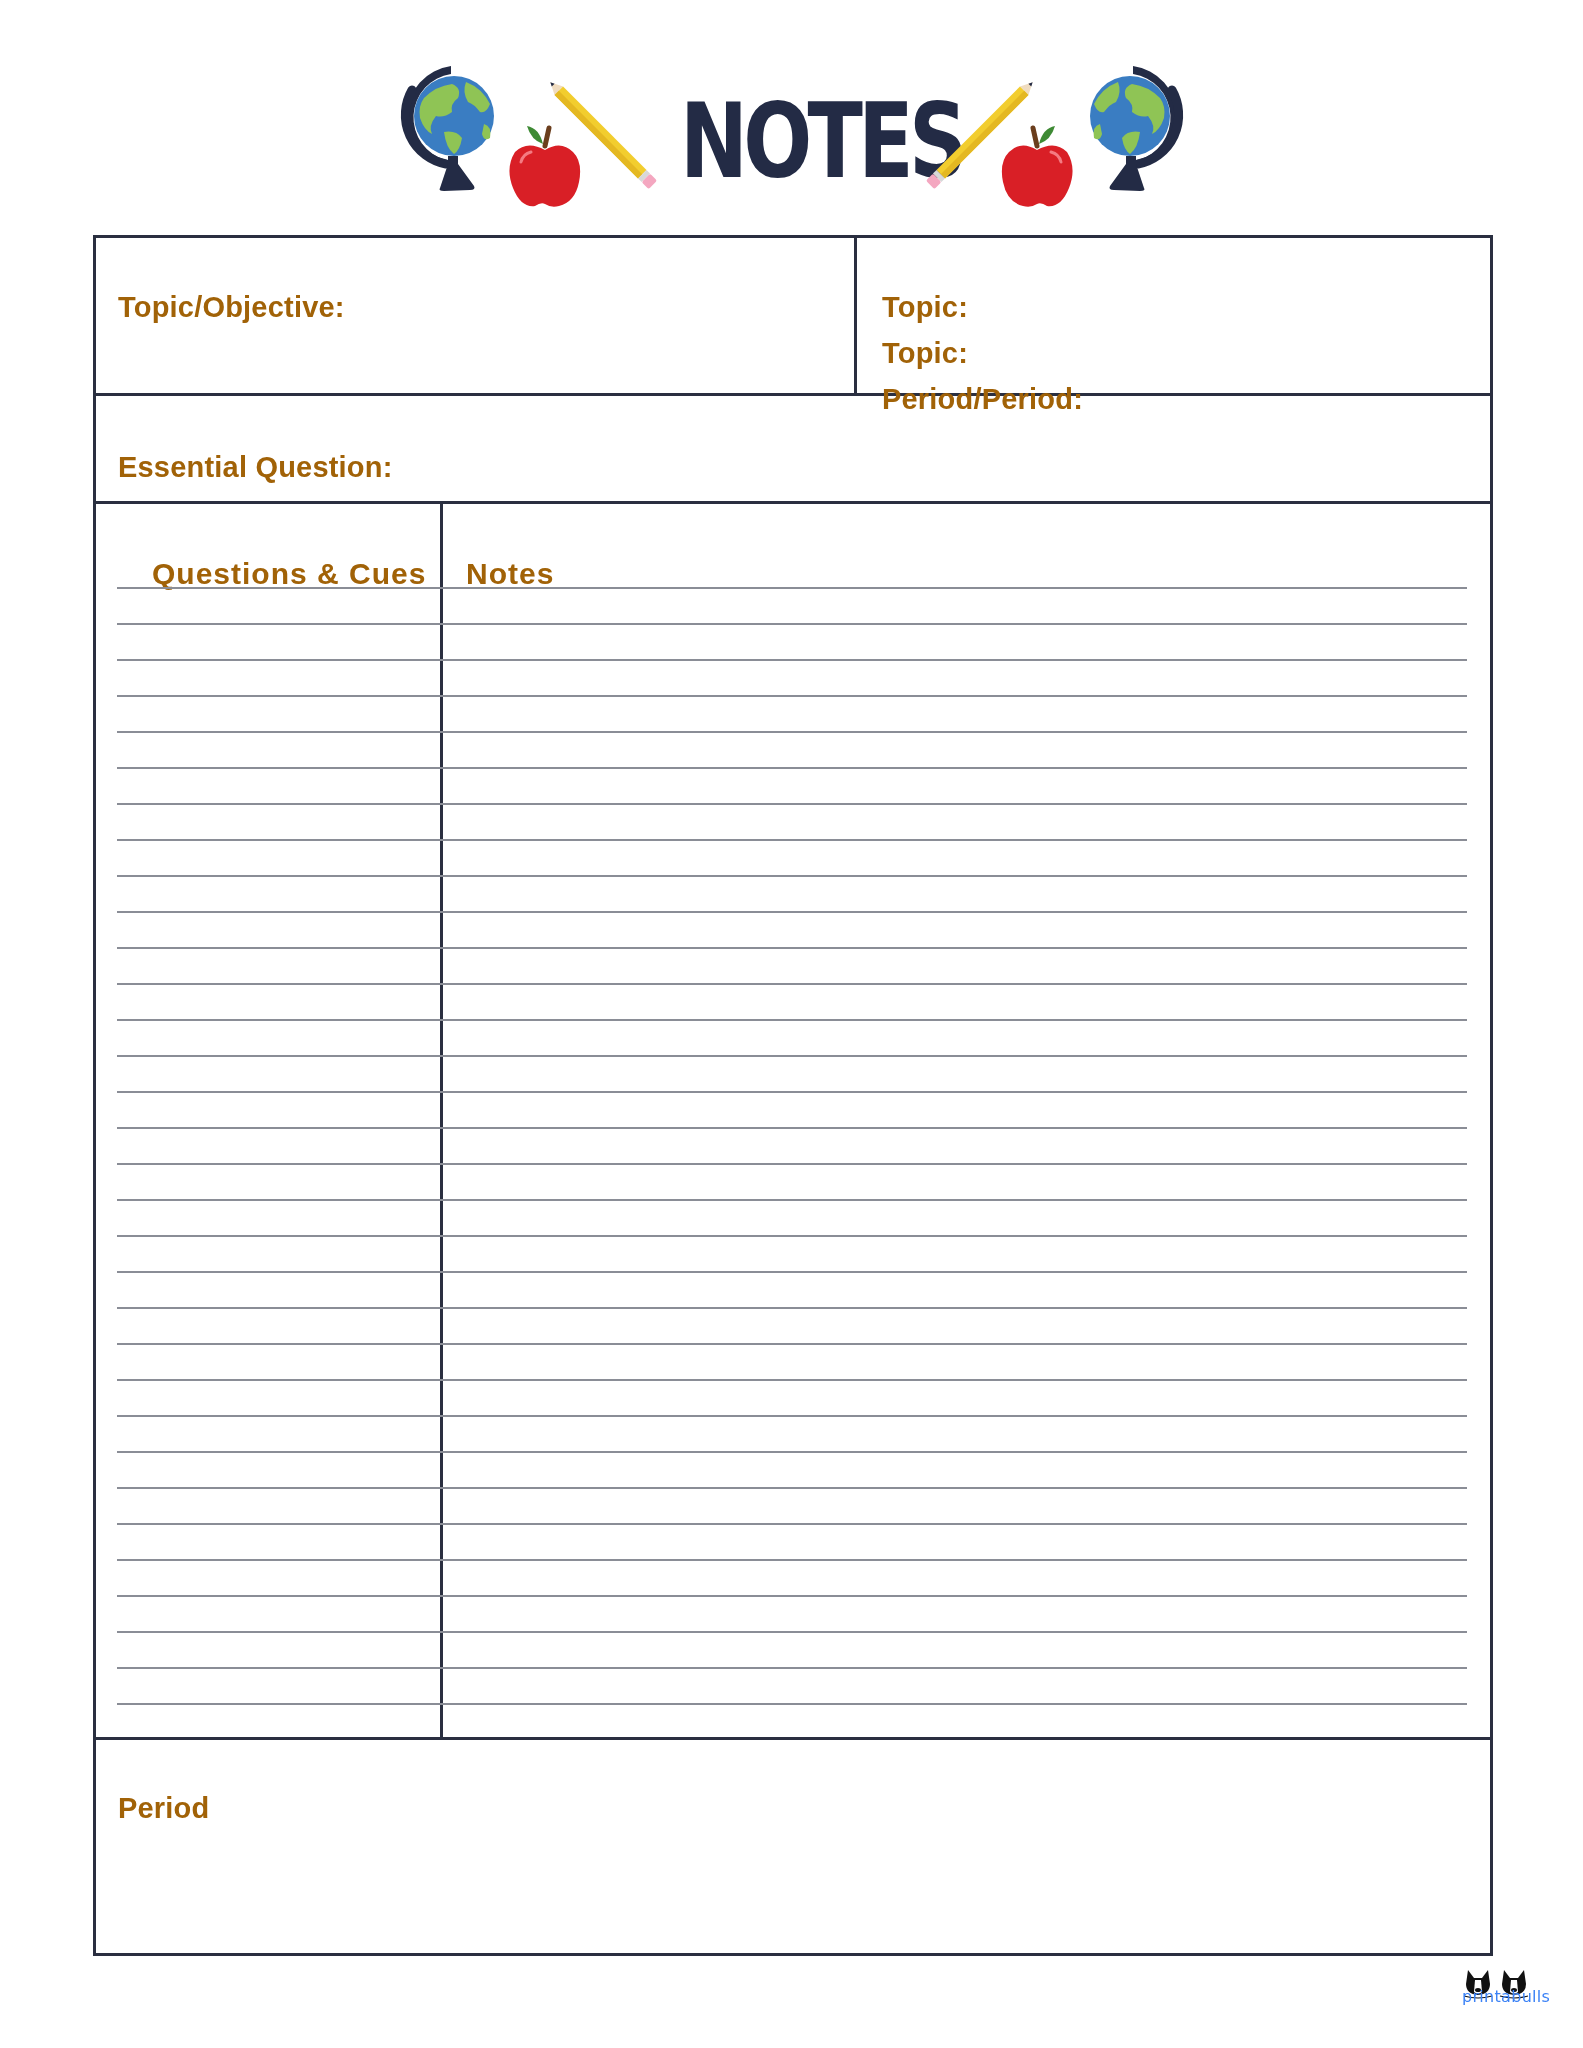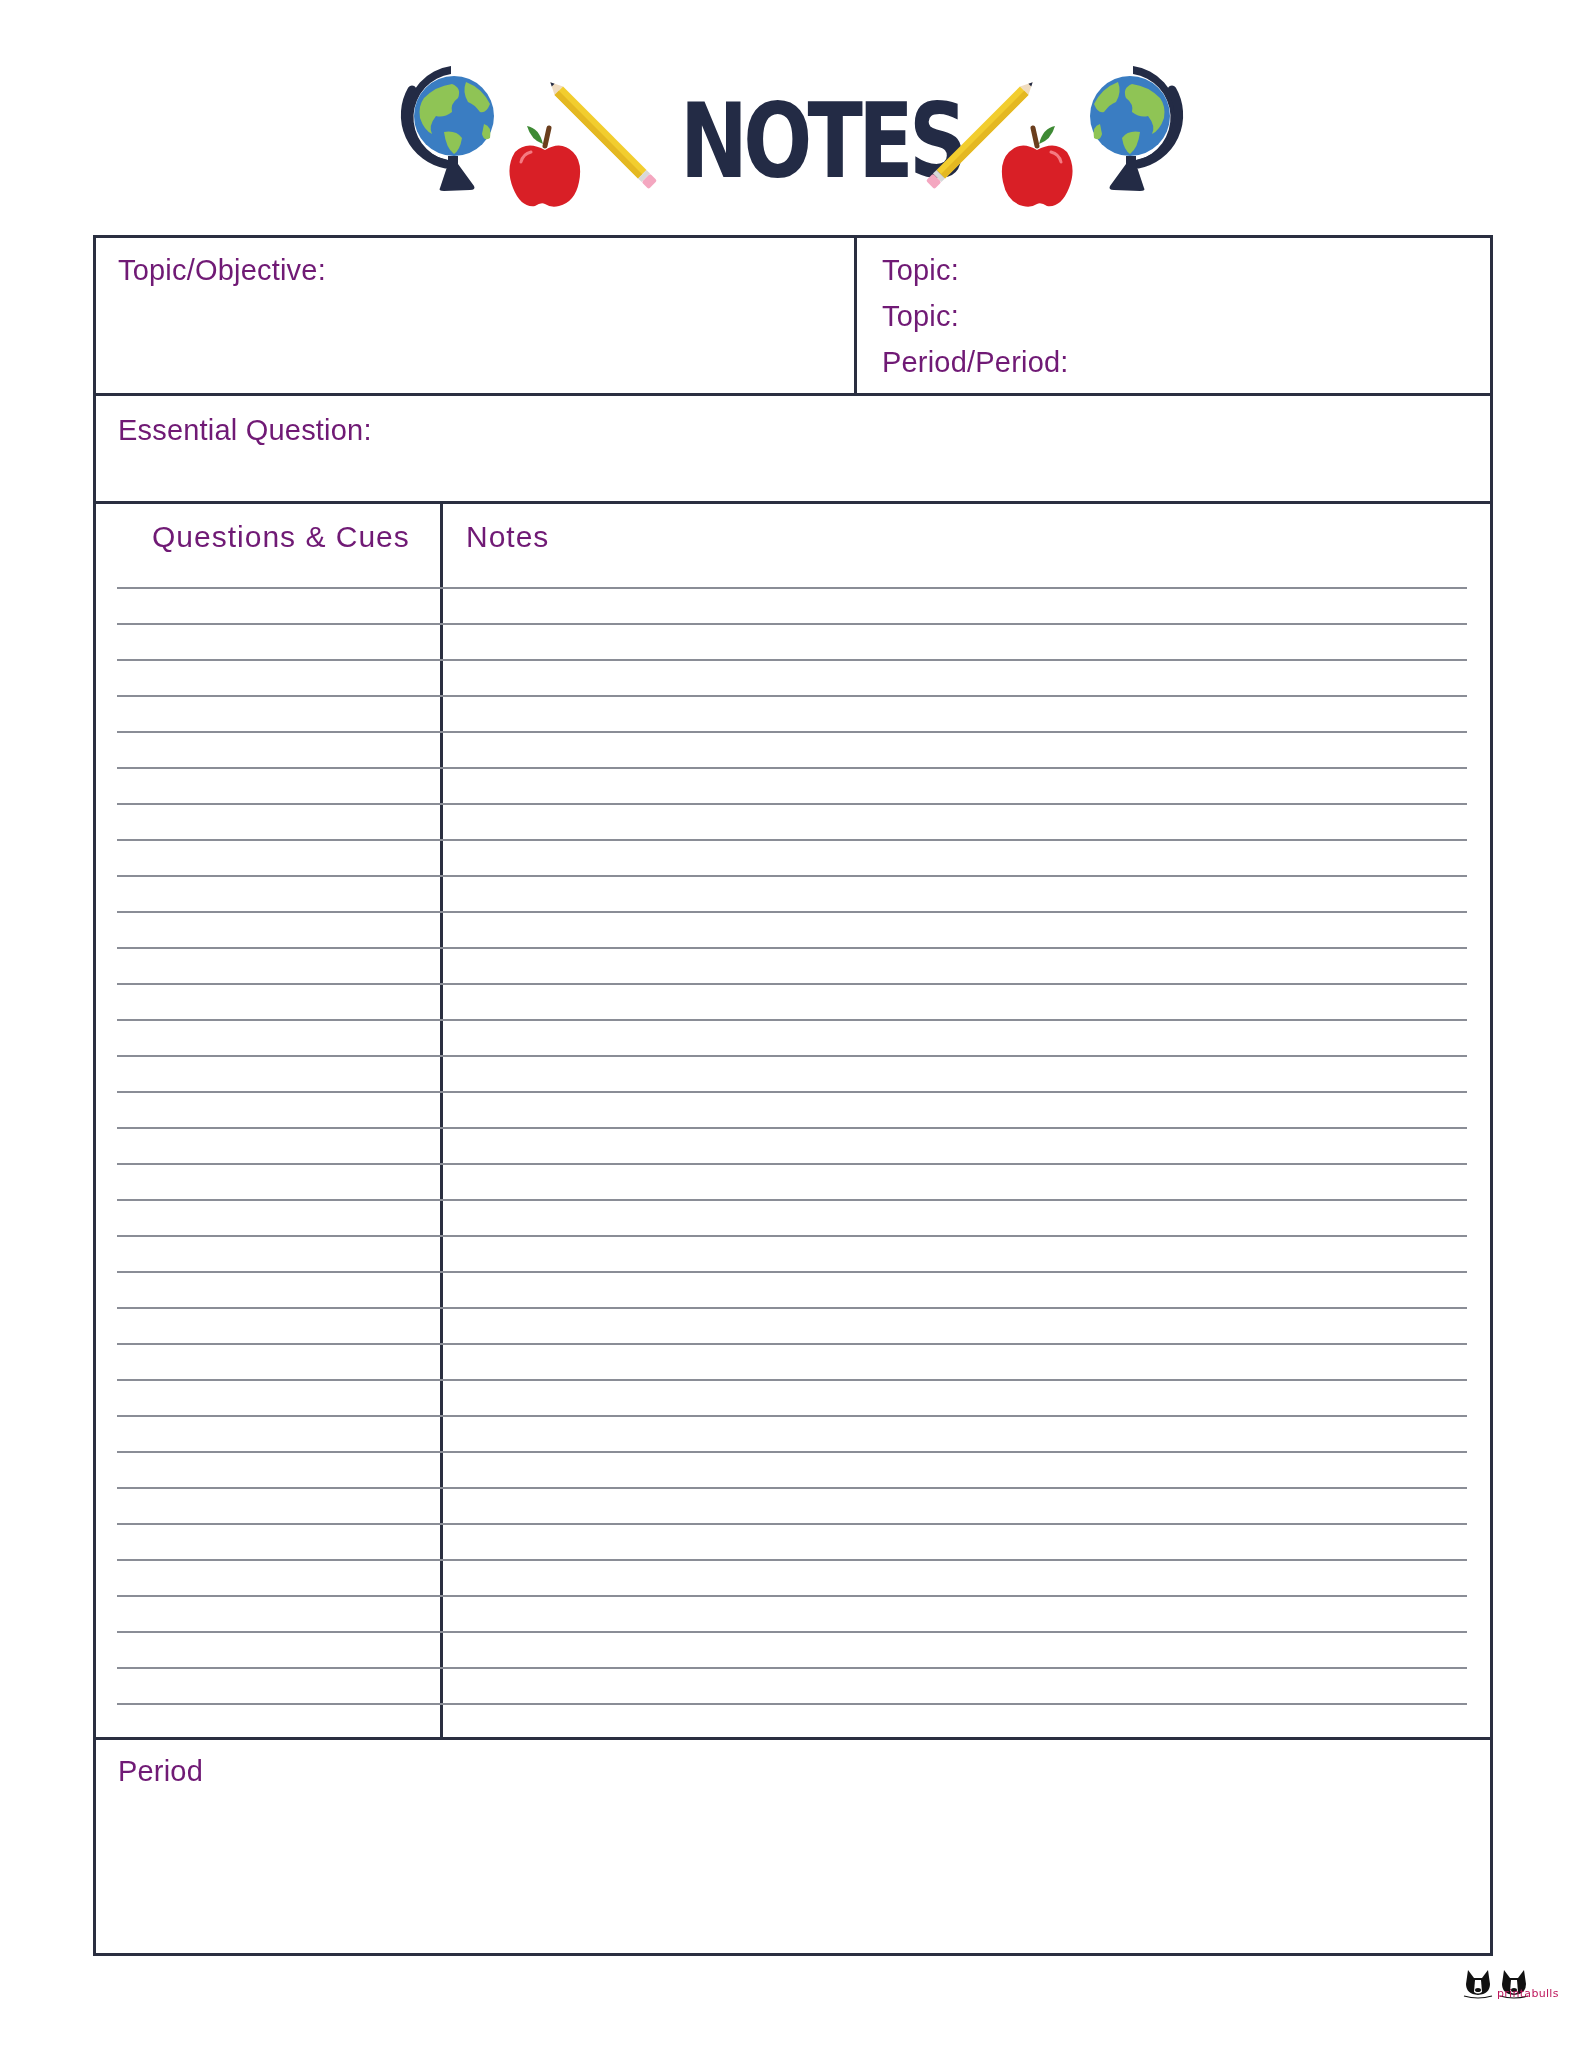--- a/index.html
+++ b/index.html
@@ -11,26 +11,26 @@
       font-family: "DejaVu Sans", sans-serif; font-weight: bold;
       font-size: 104px; line-height: 110px; color: #232b45;
       letter-spacing: -6px; transform: scaleX(0.78); transform-origin: left center;
       white-space: nowrap;
     }
     .sheet { position: absolute; left: 93px; top: 235px; width: 1394px; height: 1715px;
              border: 3px solid #2a2f40; box-sizing: content-box; }
     .hline { position: absolute; height: 3px; background: #2a2f40; }
     .vline { position: absolute; width: 3px; background: #2a2f40; }
     .rule { position: absolute; height: 2px; background: #8a8d96; }
-    .label { position: absolute; font-size: 29px; font-weight: normal; white-space: nowrap;
-             color: #701a75; letter-spacing: 0.2px; }
+    .label { position: absolute; font-size: 29px; font-weight: bold; white-space: nowrap;
+             color: #a16207; letter-spacing: 0.2px; margin-top: 37px; }
     .label.head { font-size: 30px; letter-spacing: 1px; }
     .logo { position: absolute; left: 1460px; top: 1958px; width: 80px; height: 50px; }
-    .logo-text { position: absolute; left: 1462px; top: 1987px; font-size: 11px;
-                 color: #be185d; font-family: "DejaVu Sans", sans-serif; letter-spacing: 0.3px; margin-left: 35px; }
+    .logo-text { position: absolute; left: 1462px; top: 1987px; font-size: 16px;
+                 color: #3b82f6; font-family: "DejaVu Sans", sans-serif; letter-spacing: 0.3px; }
   </style>
 </head>
 <body>
 
 <div>
 
   <svg class="abs" style="left:396px;top:60px" width="100" height="135" viewBox="0 0 100 135">
     <path d="M55 6 L55 14 A44 44 0 0 0 50 100 L50 108 A52 52 0 0 1 55 6 Z" fill="#232b45"></path>
     <path d="M16 30 A50 50 0 0 0 50 104" fill="none" stroke="#232b45" stroke-width="9" stroke-linecap="round"></path>
     <circle cx="58" cy="56" r="40" fill="#3a7dc2"></circle>

